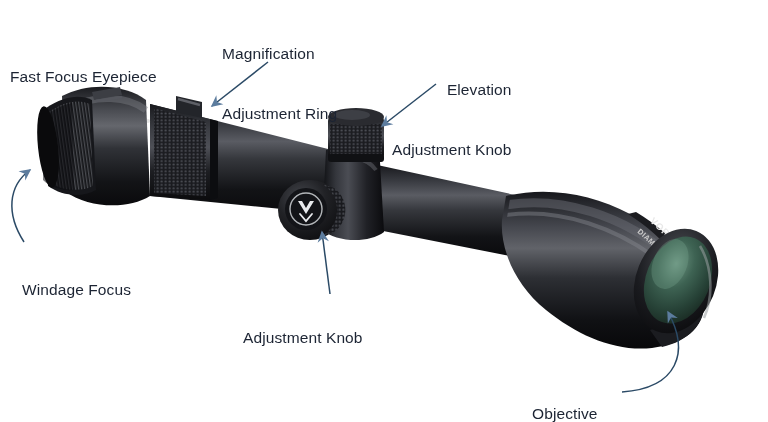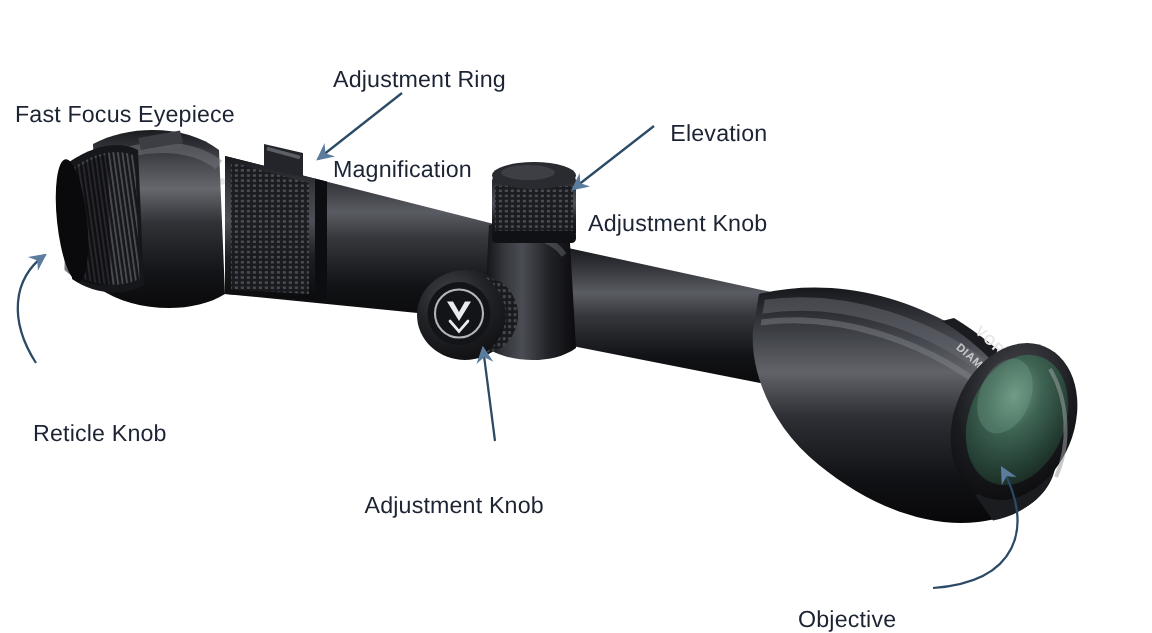--- a/index.html
+++ b/index.html
@@ -213,31 +213,31 @@
 
       <path d="M622,392 C678,388 690,352 668,312" marker-end="url(#arrowSlate)"></path>
     </g>
   </svg>
 
   <div class="label" id="lbl-fast-focus">
     <span>Fast Focus Eyepiece</span>
   </div>
 
   <div class="label" id="lbl-magnification">
+    <span>Magnification</span>
     <span>Adjustment Ring</span>
-    <span>Magnification</span>
   </div>
 
   <div class="label" id="lbl-elevation">
     <span>Elevation</span>
     <span>Adjustment Knob</span>
   </div>
 
   <div class="label" id="lbl-reticle">
-    <span>Reticle Knob</span>
+    <span>Windage Focus</span>
   </div>
 
   <div class="label" id="lbl-windage">
     <span>Adjustment Knob</span>
   </div>
 
   <div class="label" id="lbl-objective">
     <span>Objective</span>
     
   </div>

